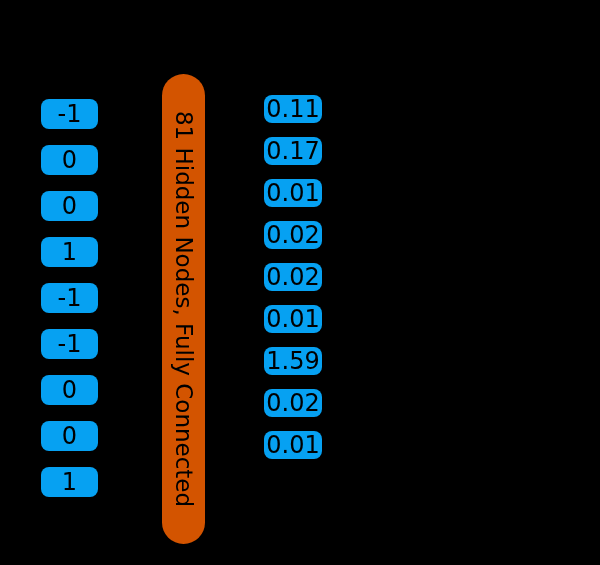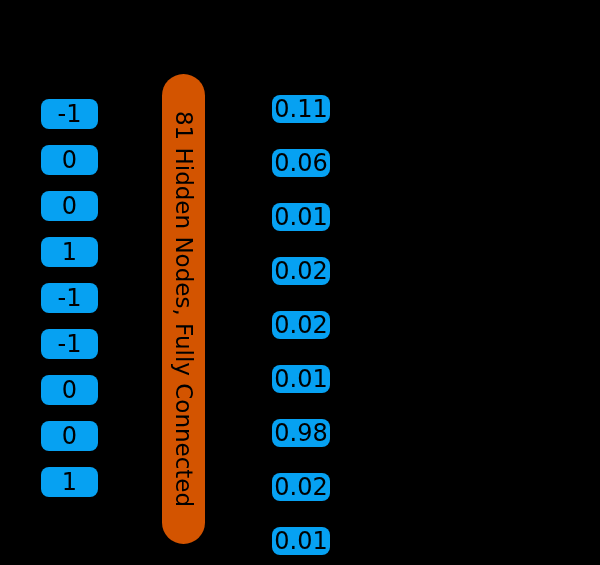--- a/index.html
+++ b/index.html
@@ -33,23 +33,23 @@
   .inputs {
     left: 41px;
     top: 99px;
     gap: 16px;
   }
   .inputs .node {
     width: 57px;
     height: 30px;
   }
   .outputs {
-    left: 272px;
+    left: 264px;
     top: 95px;
-    gap: 26px;
+    gap: 14px;
   }
   .outputs .node {
     width: 58px;
     height: 28px;
   }
   .hidden-bar {
     position: absolute;
     left: 162px;
     top: 74px;
     width: 43px;
@@ -83,23 +83,23 @@
       <div class="node">0</div>
       <div class="node">1</div>
     </div>
 
   <div class="hidden-bar">
     <span class="hidden-label">81 Hidden Nodes, Fully Connected</span>
   </div>
 
   <div class="node-col outputs">
       <div class="node">0.11</div>
-      <div class="node">0.06</div>
+      <div class="node">0.17</div>
       <div class="node">0.01</div>
       <div class="node">0.02</div>
       <div class="node">0.02</div>
       <div class="node">0.01</div>
-      <div class="node">0.98</div>
+      <div class="node">1.59</div>
       <div class="node">0.02</div>
       <div class="node">0.01</div>
     </div>
 
 </div>
 
 </body></html>

